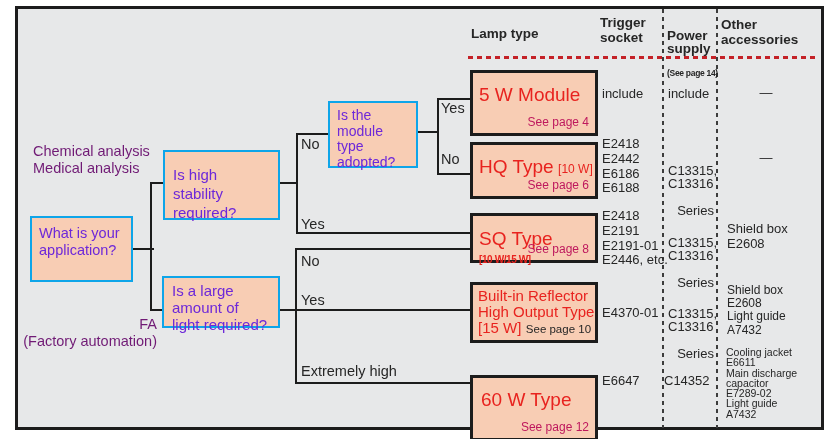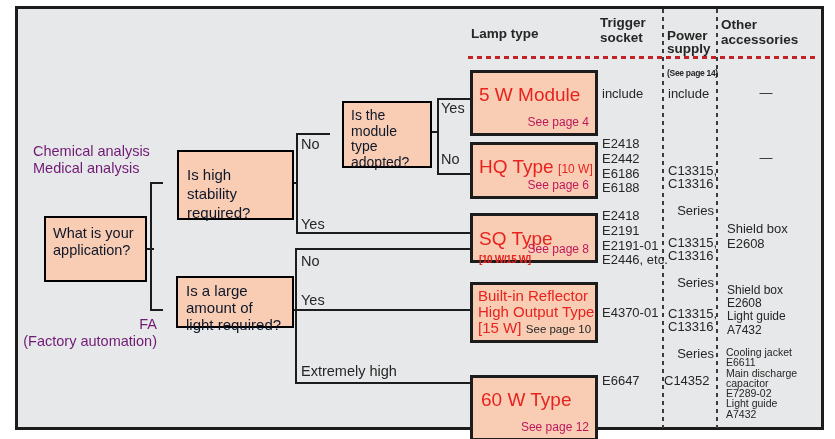--- a/index.html
+++ b/index.html
@@ -22,22 +22,22 @@
   .vdash {
     position:absolute; top:9px; height:419px; width:1.5px;
     background:repeating-linear-gradient(180deg,#3c3c3c 0 4px,transparent 4px 8px);
   }
   .reddash {
     position:absolute; left:468px; top:56px; width:349px; height:3px;
     background:repeating-linear-gradient(90deg,#c42127 0 5px,transparent 5px 9px);
   }
   .ln { position:absolute; background:#1c1c1c; }
   .qbox {
-    position:absolute; background:#f8cdb4; border:2px solid #000000;
-    font-size:15px; line-height:17px; white-space:pre-line; color:#0f172a;margin-left:14px;
+    position:absolute; background:#f8cdb4; border:2px solid #0ea5e9;
+    font-size:15px; line-height:17px; white-space:pre-line; color:#6d28d9;
   }
   .lamp {
     position:absolute; left:470px; width:128px;
     background:#f8cdb4; border:3px solid #1c1c1c;
   }
   .lname { color:#e8231f; font-size:19px; line-height:20px; white-space:pre-line; }
   .lbracket { color:#e8231f; }
   .seepage { position:absolute; right:6px; bottom:4px; font-size:12px; color:#be185d; }
   .blabel { position:absolute; font-size:14.5px; color:#262626; }
   .slabel { position:absolute; font-size:14.5px; line-height:16.5px; color:#701a75; white-space:pre-line; }

